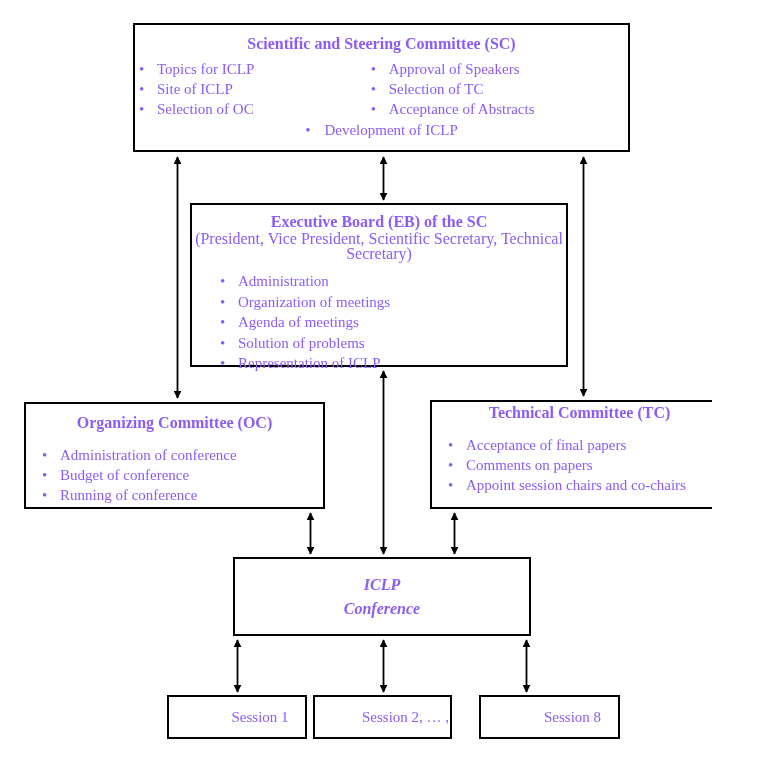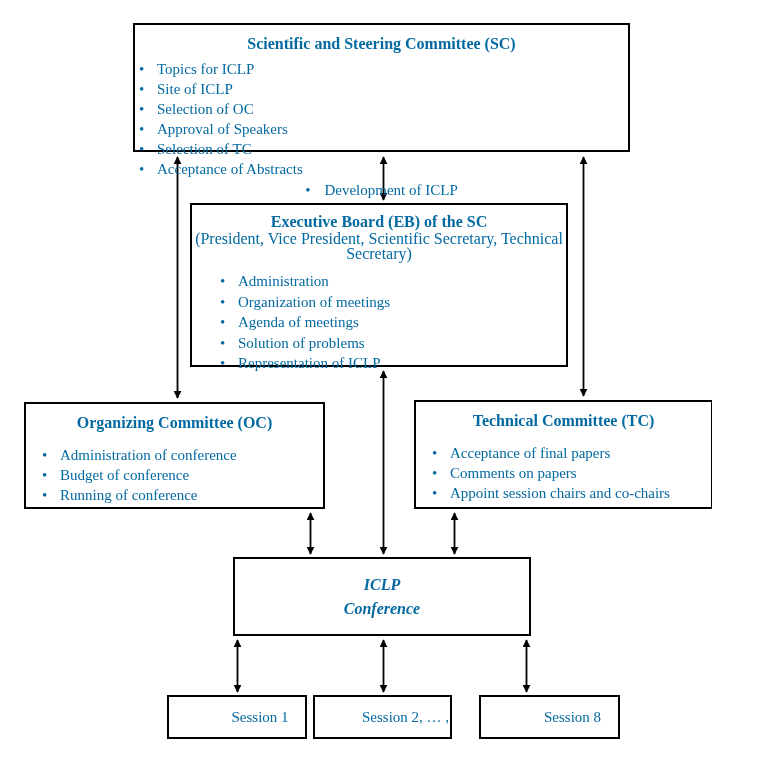--- a/index.html
+++ b/index.html
@@ -1,47 +1,47 @@
 <!DOCTYPE html>
 <html><head>
 <meta charset="utf-8">
 <style>
   html, body { margin:0; padding:0; background:#ffffff; }
   .canvas {
     position:relative; width:712px; height:759px; background:#ffffff;
-    font-family:"Liberation Serif", serif; color:#0369a1; overflow:hidden;
+    font-family:"Liberation Serif", serif; color:#8b5cf6; overflow:hidden;
   }
   .box {
     position:absolute; border:2px solid #000000; background:#ffffff;
     box-sizing:border-box; z-index:2;
   }
   .box-title { font-weight:bold; font-size:16px; text-align:center; line-height:19px; }
   .box-subtitle { font-size:16px; text-align:center; line-height:15px; }
   ul.blist { list-style:none; margin:0; padding:0; font-size:15px; }
   ul.blist li { position:relative; padding-left:22px; line-height:20px; }
   ul.blist li::before { content:"\2022"; position:absolute; left:4px; }
 
   
   .sc-box { left:133px; top:23px; width:497px; height:129px; padding-top:9px; }
-  .sc-cols { display:flex; margin-top:6px;flex-direction:column; }
+  .sc-cols { display:flex; margin-top:6px; }
   .sc-col-left  { width:47%; box-sizing:border-box; padding-left:13px; }
   .sc-col-right { flex:1; box-sizing:border-box; padding-left:25px; }
   .sc-dev { display:flex; justify-content:center; gap:14px; font-size:15px; line-height:20px; margin-top:1px; }
 
   
   .eb-box { left:190px; top:203px; width:378px; height:164px; padding-top:7px; }
   .eb-box ul.blist { margin:10px 0 0 24px; }
   .eb-box ul.blist li { line-height:20.5px; }
 
   
   .oc-box { left:24px; top:402px; width:301px; height:107px; padding-top:9px; }
   .oc-box ul.blist { margin:13px 16px 0 12px; }
 
   
-  .tc-box { left:414px; top:400px; width:299px; height:109px; padding-top:9px; }
+  .tc-box { left:430px; top:400px; width:299px; height:109px; padding-top:1px; }
   .tc-box ul.blist { margin:13px 0 0 12px; }
 
   
   .conf-box { left:233px; top:557px; width:298px; height:79px;
     display:flex; flex-direction:column; align-items:center; justify-content:center; }
   .conf-line { font-weight:bold; font-size:16px; line-height:24px; text-align:center;font-style:italic; }
 
   
   .session-box { height:44px; top:695px; display:flex; align-items:center; justify-content:center;
     font-size:15px;padding-left:46px; }

